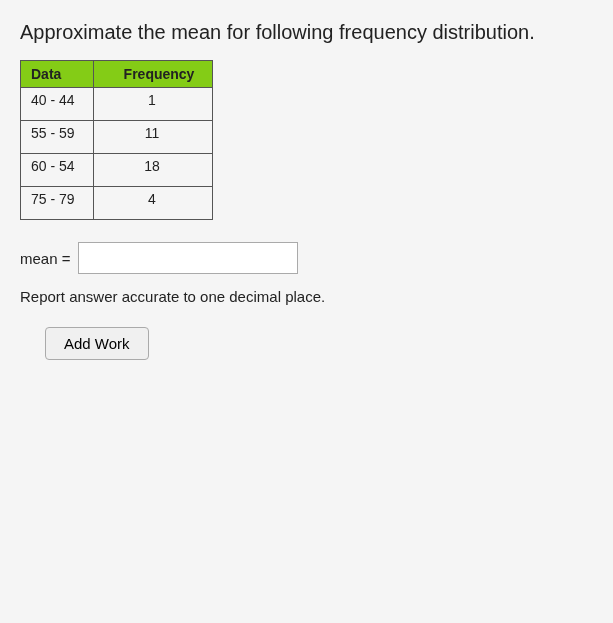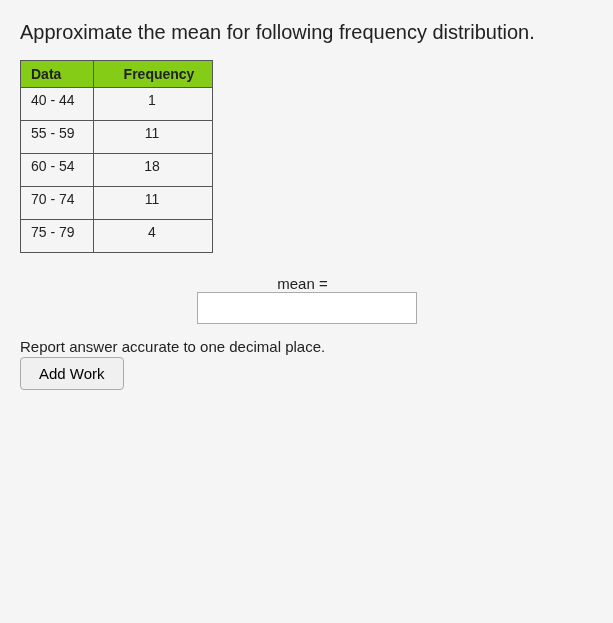--- a/index.html
+++ b/index.html
@@ -50,50 +50,50 @@
 
     .freq-table th:last-child {
       text-align: left;
       padding-left: 30px;
     }
 
     .mean-row {
       display: flex;
       align-items: center;
       margin-bottom: 14px;
-      flex-direction: column;
     }
 
     .mean-label {
       font-size: 15px;
       margin-right: 8px;
       white-space: nowrap;
     }
 
     .mean-input {
       width: 220px;
       height: 32px;
       border: 1px solid #aaa;
       background: #fff;
       font-size: 15px;
       padding: 0 6px;
     }
 
     .report-note {
       font-size: 15px;
-      margin-bottom: 2px;
+      margin-bottom: 22px;
     }
 
     .add-work-btn {
       border: 1px solid #aaa;
       background: #f0f0f0;
       padding: 7px 18px;
       font-size: 15px;
       cursor: pointer;
       border-radius: 4px;
+      margin-left: 25px;
     }
   </style>
 </head>
 <body>
 
 
 
 <p class="instruction">Approximate the mean for following frequency distribution.</p>
 
 <table class="freq-table">
@@ -110,24 +110,20 @@
       </tr>
       <tr>
         <td>55 - 59</td>
         <td>11</td>
       </tr>
       <tr>
         <td>60 - 54</td>
         <td>18</td>
       </tr>
       <tr>
-        <td>70 - 74</td>
-        <td>11</td>
-      </tr>
-      <tr>
         <td>75 - 79</td>
         <td>4</td>
       </tr>
     </tbody>
 </table>
 
 <div class="mean-row">
   <span class="mean-label">mean =</span>
   <input class="mean-input" type="text" value="" placeholder="" style="">
 </div>

